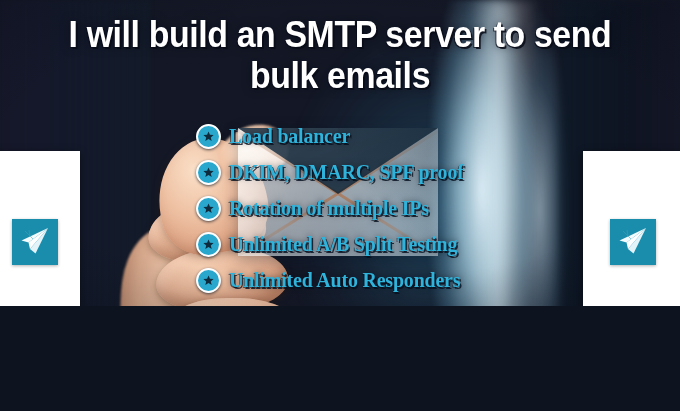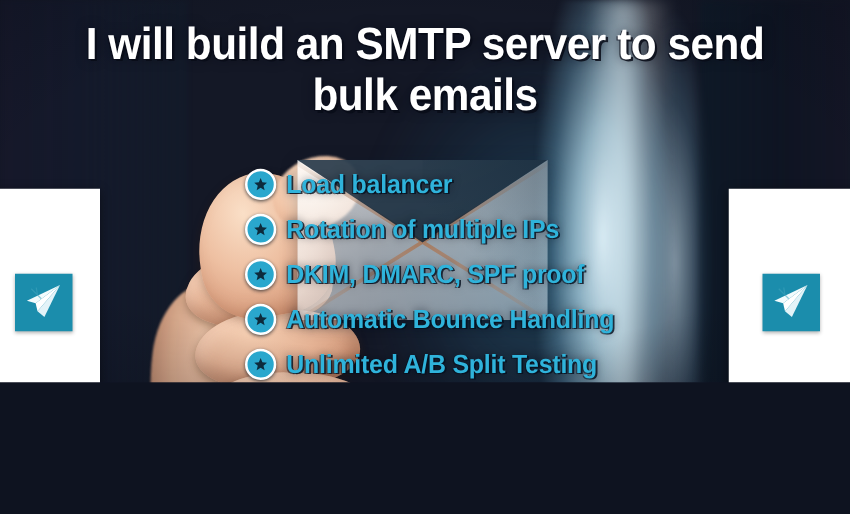--- a/index.html
+++ b/index.html
@@ -132,21 +132,21 @@
     transform:scaleX(.94);
     text-shadow:
       2px 2px 0 rgba(8,12,24,.85),
       -1px 1px 0 rgba(8,12,24,.7),
       0 0 10px rgba(0,10,25,.6);
     white-space:pre-line;
   }
 
   
   .list{position:absolute;left:196px;top:124px;}
-  .li{display:flex;align-items:flex-end;height:36px;}
+  .li{display:flex;align-items:flex-start;height:36px;font-family:Liberation Serif, serif;}
   .star{
     flex:0 0 auto;width:21px;height:21px;border-radius:50%;
     background:#2aa7cd;border:2.5px solid #ffffff;
     display:flex;align-items:center;justify-content:center;
     box-shadow:0 1px 3px rgba(0,10,22,.65);
     margin-right:8px;
   }
   .star svg{display:block;}
   .li-txt{
     color:#2fb3db;font-weight:bold;font-size:21px;letter-spacing:-.2px;
@@ -244,41 +244,41 @@
           </svg>
         </span>
         <span class="li-txt">Load balancer</span>
       </div>
       <div class="li">
         <span class="star">
           <svg width="11" height="11" viewBox="0 0 11 11" aria-hidden="true">
             <path d="M5.5 0.4 L6.9 3.8 L10.6 4.1 L7.8 6.5 L8.7 10.1 L5.5 8.1 L2.3 10.1 L3.2 6.5 L0.4 4.1 L4.1 3.8 Z" fill="#0d2b3c"></path>
           </svg>
         </span>
+        <span class="li-txt">DKIM, DMARC, SPF proof</span>
+      </div>
+      <div class="li">
+        <span class="star">
+          <svg width="11" height="11" viewBox="0 0 11 11" aria-hidden="true">
+            <path d="M5.5 0.4 L6.9 3.8 L10.6 4.1 L7.8 6.5 L8.7 10.1 L5.5 8.1 L2.3 10.1 L3.2 6.5 L0.4 4.1 L4.1 3.8 Z" fill="#0d2b3c"></path>
+          </svg>
+        </span>
         <span class="li-txt">Rotation of multiple IPs</span>
       </div>
       <div class="li">
         <span class="star">
           <svg width="11" height="11" viewBox="0 0 11 11" aria-hidden="true">
             <path d="M5.5 0.4 L6.9 3.8 L10.6 4.1 L7.8 6.5 L8.7 10.1 L5.5 8.1 L2.3 10.1 L3.2 6.5 L0.4 4.1 L4.1 3.8 Z" fill="#0d2b3c"></path>
           </svg>
         </span>
-        <span class="li-txt">DKIM, DMARC, SPF proof</span>
-      </div>
-      <div class="li">
-        <span class="star">
-          <svg width="11" height="11" viewBox="0 0 11 11" aria-hidden="true">
-            <path d="M5.5 0.4 L6.9 3.8 L10.6 4.1 L7.8 6.5 L8.7 10.1 L5.5 8.1 L2.3 10.1 L3.2 6.5 L0.4 4.1 L4.1 3.8 Z" fill="#0d2b3c"></path>
-          </svg>
-        </span>
-        <span class="li-txt">Automatic Bounce Handling</span>
-      </div>
-      <div class="li">
-        <span class="star">
-          <svg width="11" height="11" viewBox="0 0 11 11" aria-hidden="true">
-            <path d="M5.5 0.4 L6.9 3.8 L10.6 4.1 L7.8 6.5 L8.7 10.1 L5.5 8.1 L2.3 10.1 L3.2 6.5 L0.4 4.1 L4.1 3.8 Z" fill="#0d2b3c"></path>
-          </svg>
-        </span>
         <span class="li-txt">Unlimited A/B Split Testing</span>
       </div>
+      <div class="li">
+        <span class="star">
+          <svg width="11" height="11" viewBox="0 0 11 11" aria-hidden="true">
+            <path d="M5.5 0.4 L6.9 3.8 L10.6 4.1 L7.8 6.5 L8.7 10.1 L5.5 8.1 L2.3 10.1 L3.2 6.5 L0.4 4.1 L4.1 3.8 Z" fill="#0d2b3c"></path>
+          </svg>
+        </span>
+        <span class="li-txt">Unlimited Auto Responders</span>
+      </div>
     </div>
 
 </div>
 
 </body></html>

